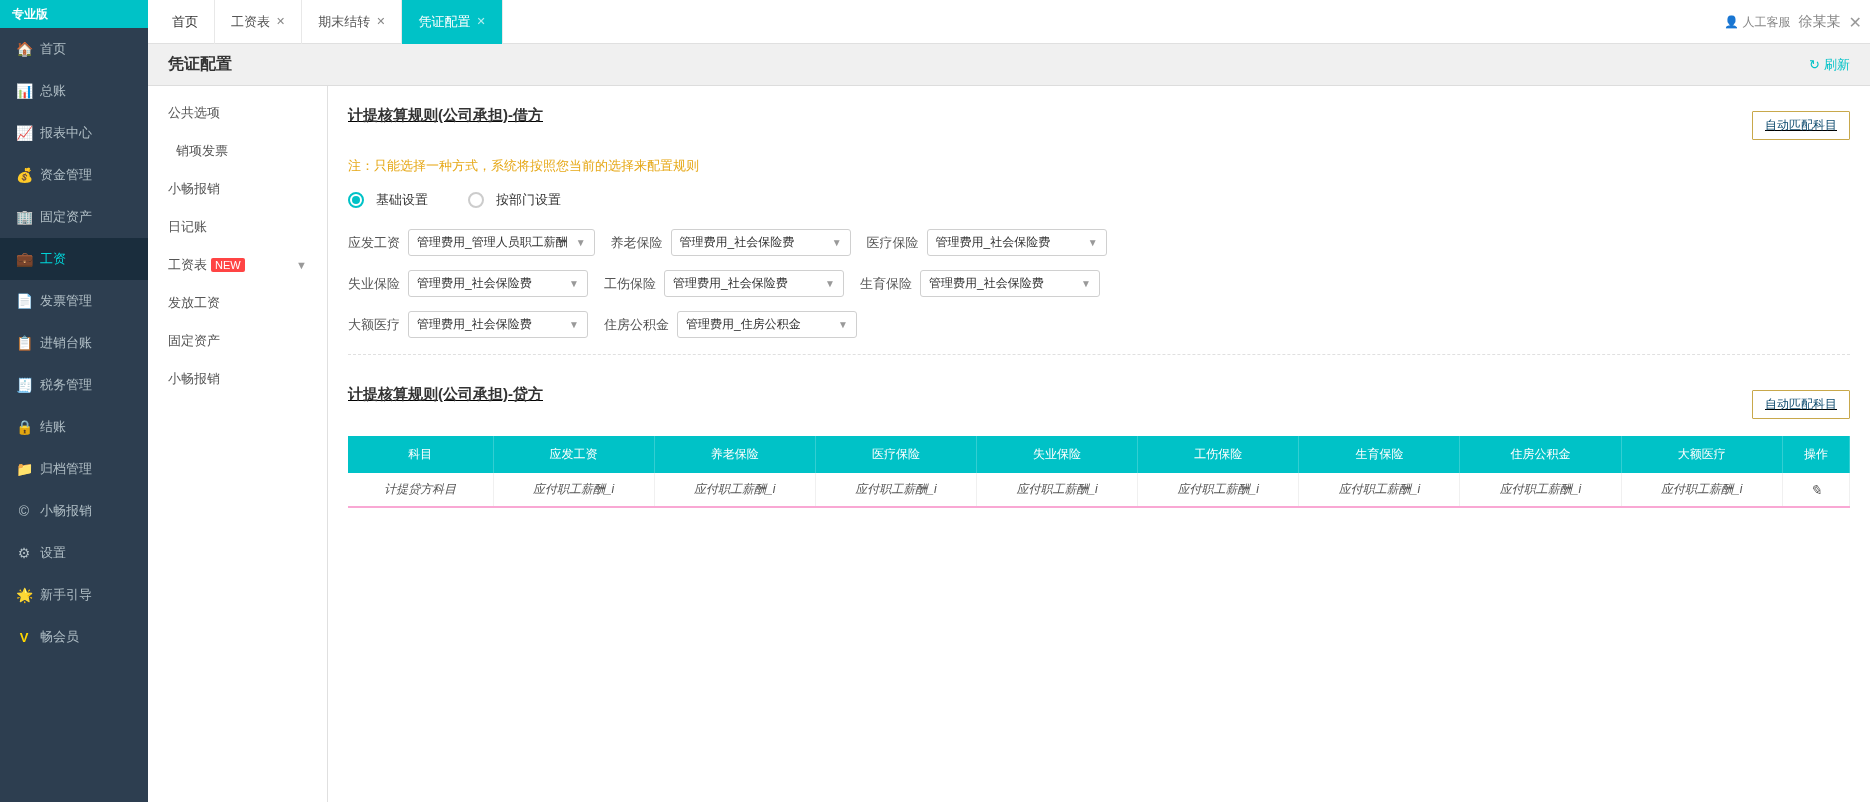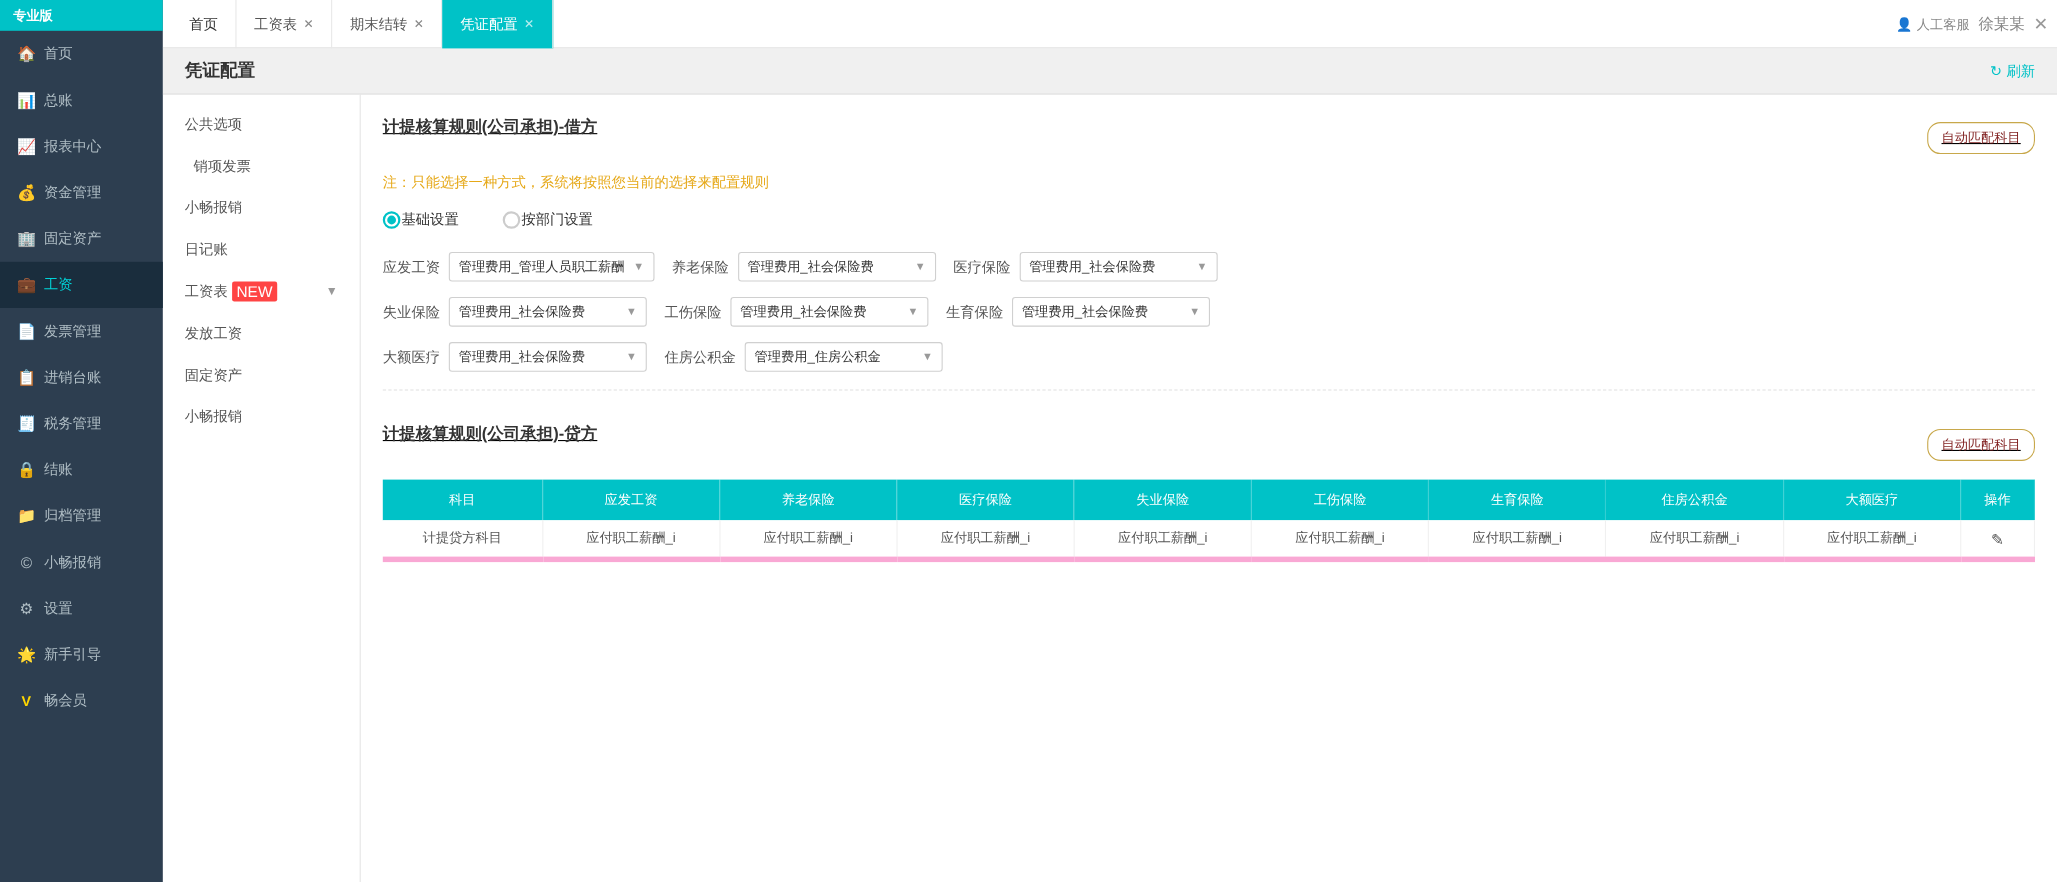--- a/index.html
+++ b/index.html
@@ -32,46 +32,46 @@
 
     
     .section { margin-bottom: 30px; }
     .section-title { font-size: 15px; font-weight: bold; color: #333; margin-bottom: 12px; padding-bottom: 8px; }
 
     
     .note-text { color: #e6a817; font-size: 13px; margin-bottom: 16px; }
 
     
     .radio-group { display: flex; align-items: center; gap: 40px; margin-bottom: 20px; }
-    .radio-item { display: flex; align-items: center; gap: 1px; cursor: pointer; font-size: 13px; color: #333; }
+    .radio-item { display: flex; align-items: center; gap: 12px; cursor: pointer; font-size: 13px; color: #333; }
     .radio-circle { width: 16px; height: 16px; border-radius: 50%; border: 2px solid #ccc; display: flex; align-items: center; justify-content: center; }
     .radio-circle.selected { border-color: #00c2c7; }
     .radio-circle.selected::after { content: ''; width: 8px; height: 8px; border-radius: 50%; background: #00c2c7; }
 
     
     .form-row { display: flex; align-items: center; gap: 16px; margin-bottom: 14px; flex-wrap: wrap; }
     .form-field { display: flex; align-items: center; gap: 8px; }
     .form-label { font-size: 13px; color: #555; white-space: nowrap; min-width: 52px; }
     .form-select { display: flex; align-items: center; border: 1px solid #d0d0d0; border-radius: 3px; padding: 4px 8px; background: white; min-width: 180px; font-size: 12px; color: #333; cursor: pointer; justify-content: space-between; gap: 8px; }
     .form-select .arrow { color: #999; font-size: 10px; }
 
     
-    .auto-match-btn { border: 1px solid #c8a84b; color: #7f1d1d; background: white; padding: 5px 12px; border-radius: 12px; font-size: 12px; cursor: pointer; white-space: nowrap; }
+    .auto-match-btn { border: 1px solid #c8a84b; color: #0c4a6e; background: white; padding: 5px 12px; border-radius: 1px; font-size: 12px; cursor: pointer; white-space: nowrap; }
 
     
     .section-header { display: flex; justify-content: space-between; align-items: center; margin-bottom: 12px; text-decoration: underline; }
 
     
     .divider { border: none; border-top: 1px dashed #e0e0e0; margin: 16px 0; }
 
     
     .credit-table { width: 100%; border-collapse: collapse; }
     .credit-table thead tr { background: #00c2c7; color: white; }
     .credit-table th { padding: 10px 8px; font-size: 12px; font-weight: normal; text-align: center; border-right: 1px solid rgba(255,255,255,0.2); }
-    .credit-table td { padding: 8px 8px; font-size: 12px; color: #333; text-align: center; border-bottom: 5px solid #f9a8d4; border-right: 1px solid #f0f0f0; }
+    .credit-table td { padding: 8px 8px; font-size: 12px; color: #333; text-align: center; border-bottom: 2px solid #f9a8d4; border-right: 1px solid #f0f0f0; font-style: italic; }
     .credit-table tbody tr:nth-child(odd) { background: #fff; }
     .credit-table tbody tr:nth-child(even) { background: #f9f9f9; }
     .cell-text { color: #555; font-size: 12px; }
     .edit-icon { cursor: pointer; color: #555; font-size: 14px; }
 
     
     .content::-webkit-scrollbar { width: 6px; }
     .content::-webkit-scrollbar-track { background: #f1f1f1; }
     .content::-webkit-scrollbar-thumb { background: #ccc; border-radius: 3px; }
   </style>
@@ -178,21 +178,21 @@
 
   <div style="display:flex; flex:1; overflow:hidden;">
 
     <div style="width:180px; background:white; border-right:1px solid #e0e0e0; padding-top:8px; overflow-y:auto; flex-shrink:0;">
       <div style="padding:10px 20px; color:#555; font-size:13px; cursor:pointer;">公共选项</div>
       <div style="padding:10px 28px; color:#555; font-size:13px; cursor:pointer;">销项发票</div>
       <div style="padding:10px 20px; color:#555; font-size:13px; cursor:pointer;">小畅报销</div>
       <div style="padding:10px 20px; color:#555; font-size:13px; cursor:pointer;">日记账</div>
       <div style="padding:10px 20px; color:#555; font-size:13px; cursor:pointer; display:flex; align-items:center; justify-content:space-between;">
         <span>工资表</span>
-        <span style="display:inline-block; background:#ff4444; color:white; font-size:14px; padding:1px 4px; border-radius:2px; margin-left:4px;">NEW</span>
+        <span style="display:inline-block; background:#ff4444; color:white; font-size:11px; padding:1px 4px; border-radius:2px; margin-left:4px;">NEW</span>
         <span style="margin-left:auto; color:#999; font-size:11px;">▼</span>
       </div>
       <div style="padding:10px 20px; color:#555; font-size:13px; cursor:pointer;">发放工资</div>
       <div style="padding:10px 20px; color:#555; font-size:13px; cursor:pointer;">固定资产</div>
       <div style="padding:10px 20px; color:#555; font-size:13px; cursor:pointer;">小畅报销</div>
     </div>
 
     <div class="content">
 
       <div class="section">

